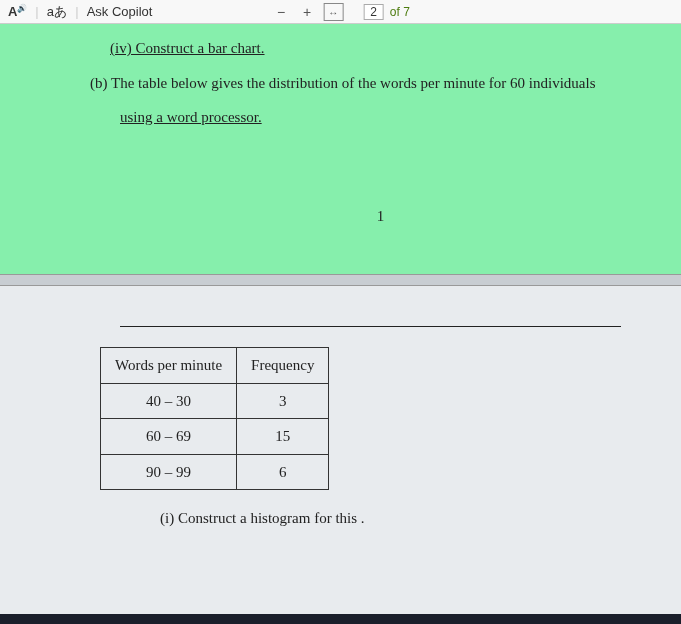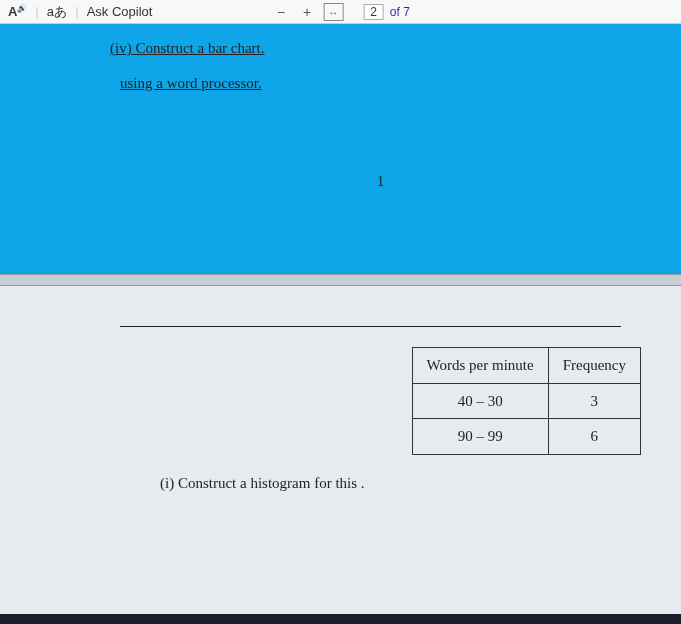--- a/index.html
+++ b/index.html
@@ -69,21 +69,21 @@
       position: relative;
       width: 100%;
       height: calc(100% - 24px);
       overflow: hidden;
     }
     .page1 {
       position: absolute;
       top: 0;
       left: 0;
       right: 0;
-      background: #0ea5e9;
+      background: #86efac;
       height: 250px;
       padding: 10px 20px 0 100px;
       color: #222;
       font-size: 15px;
       line-height: 1.9;
     }
     .page-gap {
       position: absolute;
       top: 250px;
       left: 0;
@@ -122,21 +122,21 @@
       margin-top: 6px;
       text-decoration: underline;
     }
     .page-num {
       text-align: center;
       margin-top: 70px;
       font-size: 15px;
     }
     .table-wrap {
       display: flex;
-      justify-content: flex-end;
+      justify-content: flex-start;
       margin-top: 6px;
     }
     table {
       border-collapse: collapse;
       font-size: 15px;
     }
     th, td {
       border: 1px solid #333;
       padding: 3px 14px;
       text-align: center;
@@ -178,30 +178,33 @@
   <span class="toolbar-item">
     <span>Ask Copilot</span>
   </span>
 
   <div class="toolbar-center">
     <button class="tb-btn">−</button>
     <button class="tb-btn">+</button>
     <button class="tb-btn" style="border:1px solid #888;font-size:10px;">↔</button>
     <span style="width:8px;"></span>
     <span class="page-box">2</span>
-    <span style="font-size:12px;color:#4c1d95;">of 7</span>
+    <span style="font-size:12px;color:#4d7c0f;">of 7</span>
   </div>
 </div>
 
 <div class="page-area">
 
   <div class="page1">
     <div class="item-iv">
       <span class="underline">(iv) Construct a bar chart.</span>
     </div>
+    <div class="item-b">
+      <span>(b) </span><span>The table below gives the distribution of the words per minute for 60 individuals</span>
+    </div>
     <div class="indent-using">using a word processor.</div>
     <div class="page-num">1</div>
   </div>
 
   <div class="page-gap"></div>
 
   <div class="page2">
     <hr class="hr-line">
 
     <div class="table-wrap">
@@ -211,20 +214,24 @@
             <th>Words per minute</th>
             <th>Frequency</th>
           </tr>
         </thead>
         <tbody>
           <tr>
             <td>40 – 30</td>
             <td>3</td>
           </tr>
           <tr>
+            <td>60 – 69</td>
+            <td>15</td>
+          </tr>
+          <tr>
             <td>90 – 99</td>
             <td>6</td>
           </tr>
         </tbody>
       </table>
     </div>
 
     <div class="sub-items">
       <div>(i) Construct a histogram for this .</div>
 

